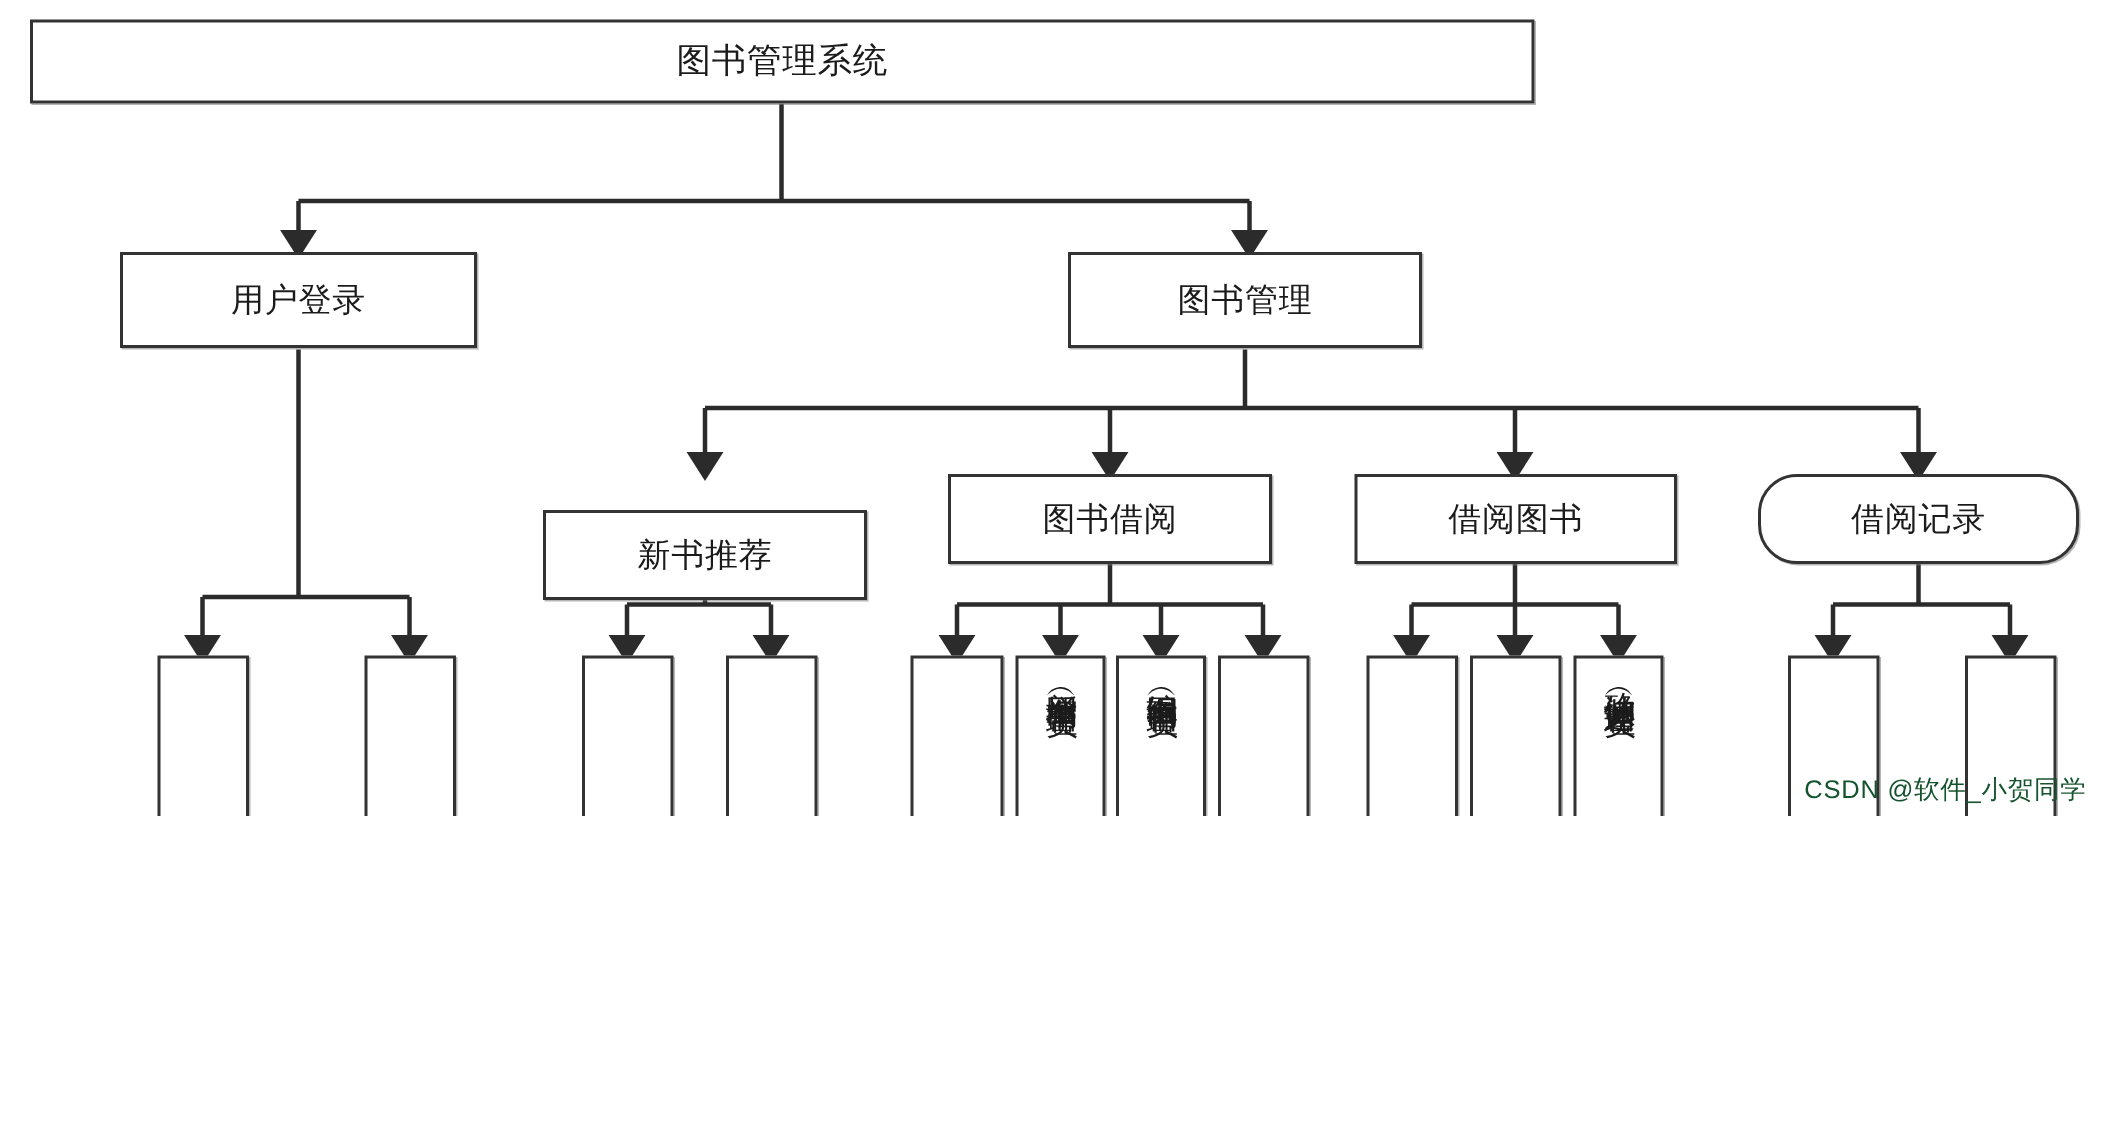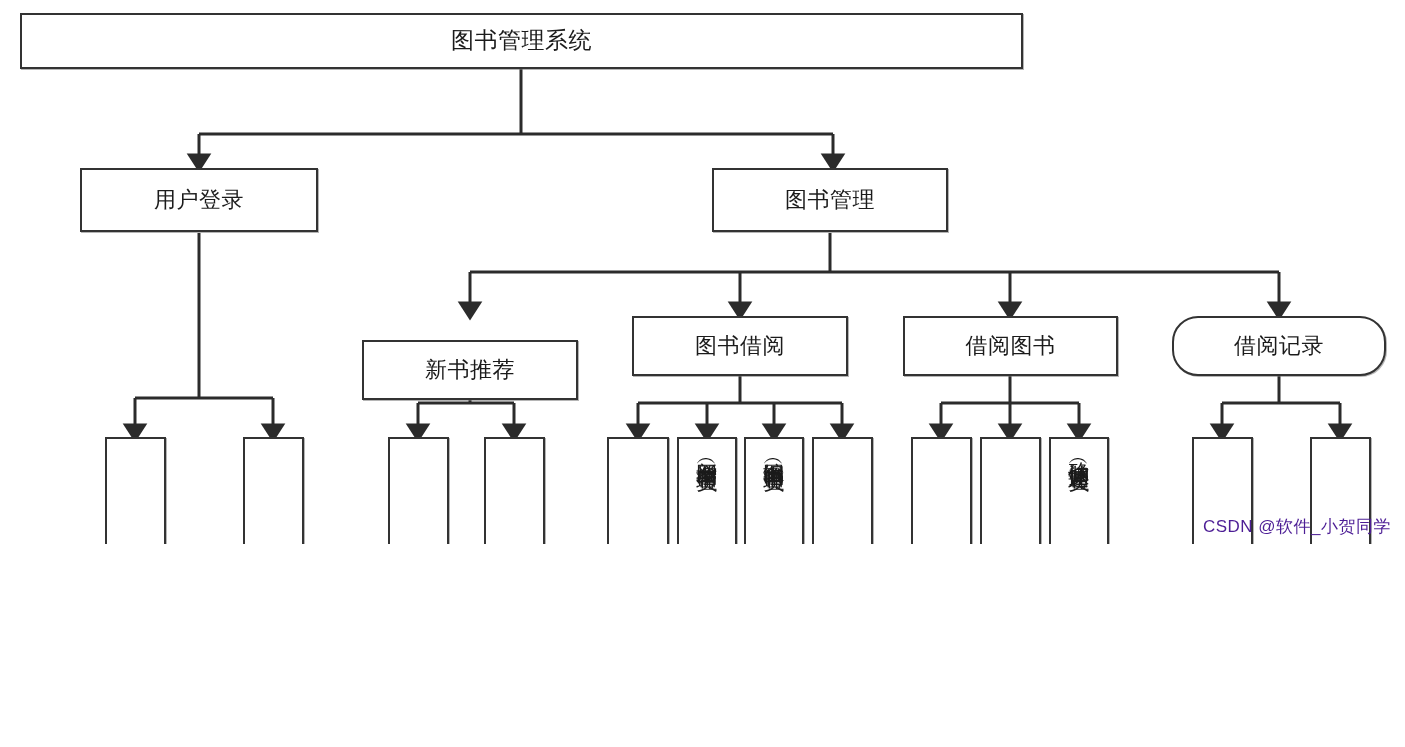--- a/index.html
+++ b/index.html
@@ -62,21 +62,21 @@
   }
   .node-v.vcenter {
     align-items: center;
     padding-top: 0;
   }
   #watermark {
     position: absolute;
     right: 14px;
     bottom: 6px;
     font-size: 17px;
-    color: #4c1d95;
+    color: #14532d;
     letter-spacing: 0.5px;
     white-space: nowrap;
     user-select: none;
   }
 </style>
 </head>
 <body>
 
 <div id="diagram-root">
 

